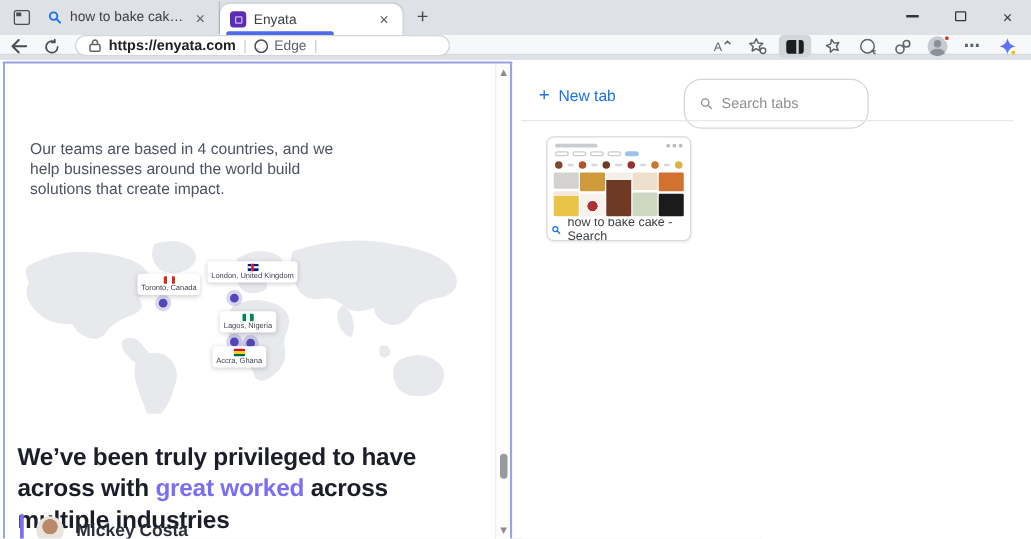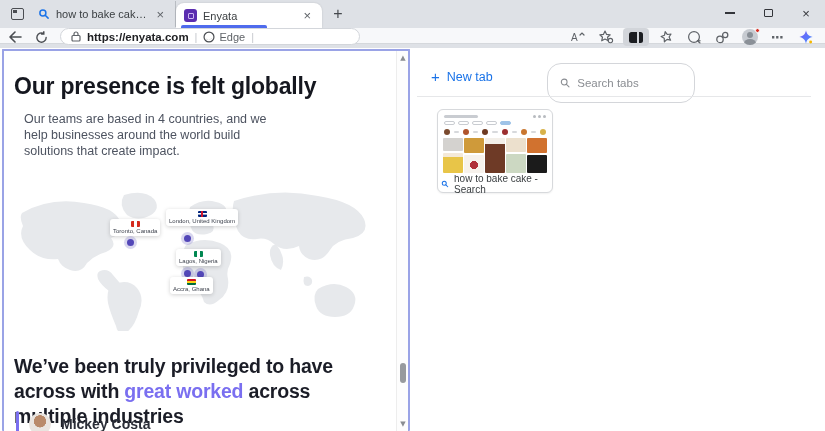--- a/index.html
+++ b/index.html
@@ -219,21 +219,20 @@
         <path d="M12 2 C13.2 8 16 10.8 22 12 C16 13.2 13.2 16 12 22 C10.8 16 8 13.2 2 12 C8 10.8 10.8 8 12 2 Z" fill="url(#cp)"></path>
         <circle cx="19" cy="19.6" r="2.2" fill="#f5b800"></circle>
       </svg>
     </div>
   </div>
 </div>
 
 <div class="content">
 
   <div class="left-pane">
-    <div class="site-h1">Our presence is felt globally</div>
     <div class="site-p">Our teams are based in 4 countries, and we help businesses around the world build solutions that create impact.</div>
 
     <div class="map-wrap">
       <svg viewBox="0 0 390 142">
         <g fill="#e7e9ec">
           <path d="M116 6 q20 -6 30 4 q7 9 -3 16 q-13 7 -24 0 q-9 -10 -3 -20 z"></path>
           <path d="M14 24 q28 -16 62 -10 q30 4 36 18 q5 12 -9 17 q7 9 -5 14 q-11 3 -19 11 q-6 11 -17 7 q-9 -3 -12 -11 q-17 2 -28 -9 q-13 -12 -7 -24 q-4 -9 -1 -13 z"></path>
           <path d="M92 82 q8 -3 13 4 l6 7 q4 6 0 10 q-5 3 -10 -1 q-8 -6 -11 -12 q-2 -6 2 -8 z"></path>
           <path d="M104 96 q16 -7 25 3 q8 10 2 23 q-4 15 -12 21 q-9 4 -11 -6 q-6 -14 -8 -23 q-2 -13 4 -18 z"></path>
           <path d="M182 18 q13 -9 26 -5 q13 3 10 13 q-2 8 -13 10 q3 7 -6 9 q-11 2 -15 -4 q-6 -11 -2 -23 z"></path>

